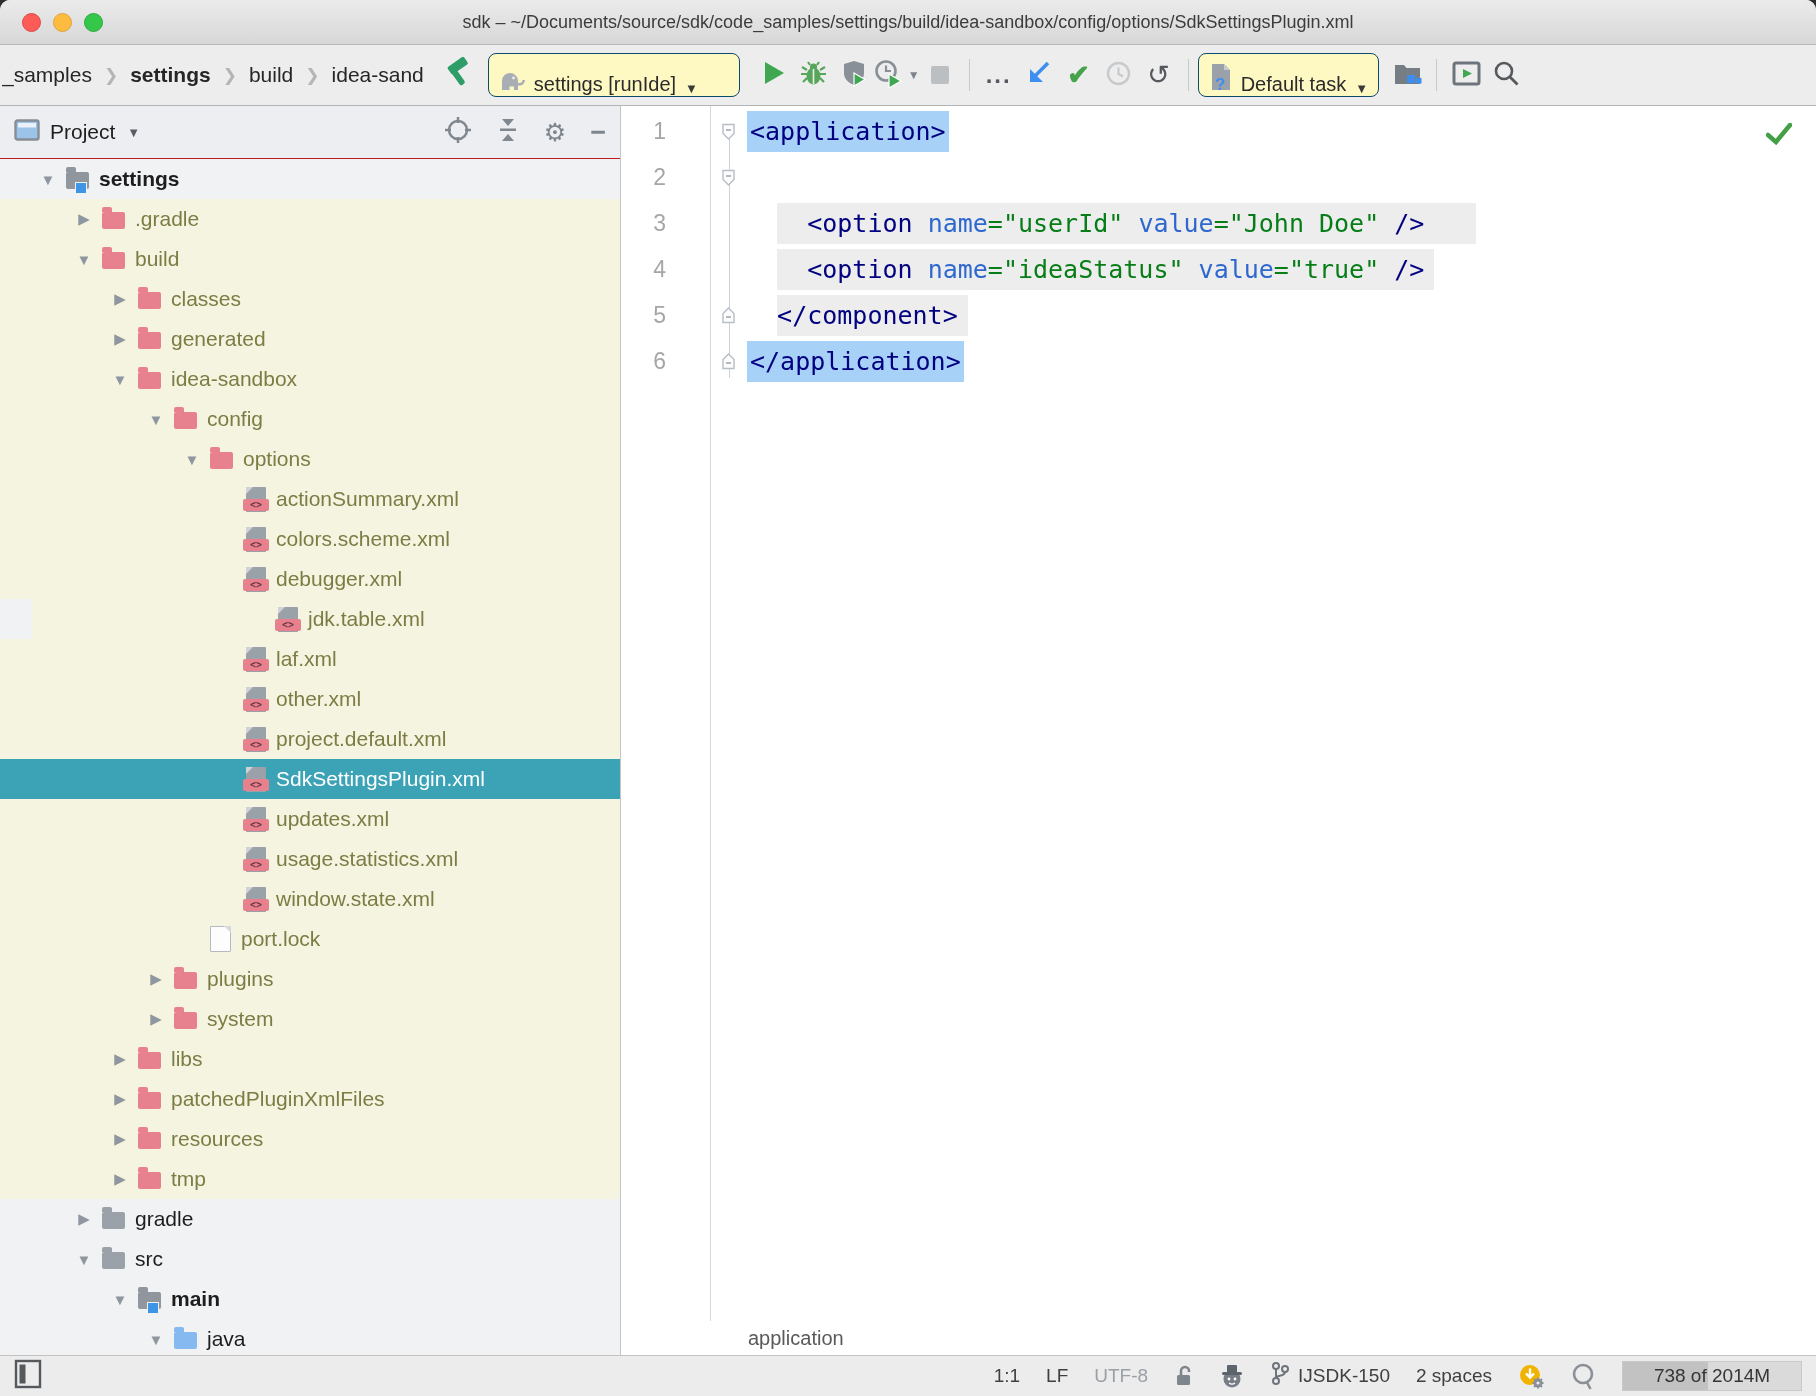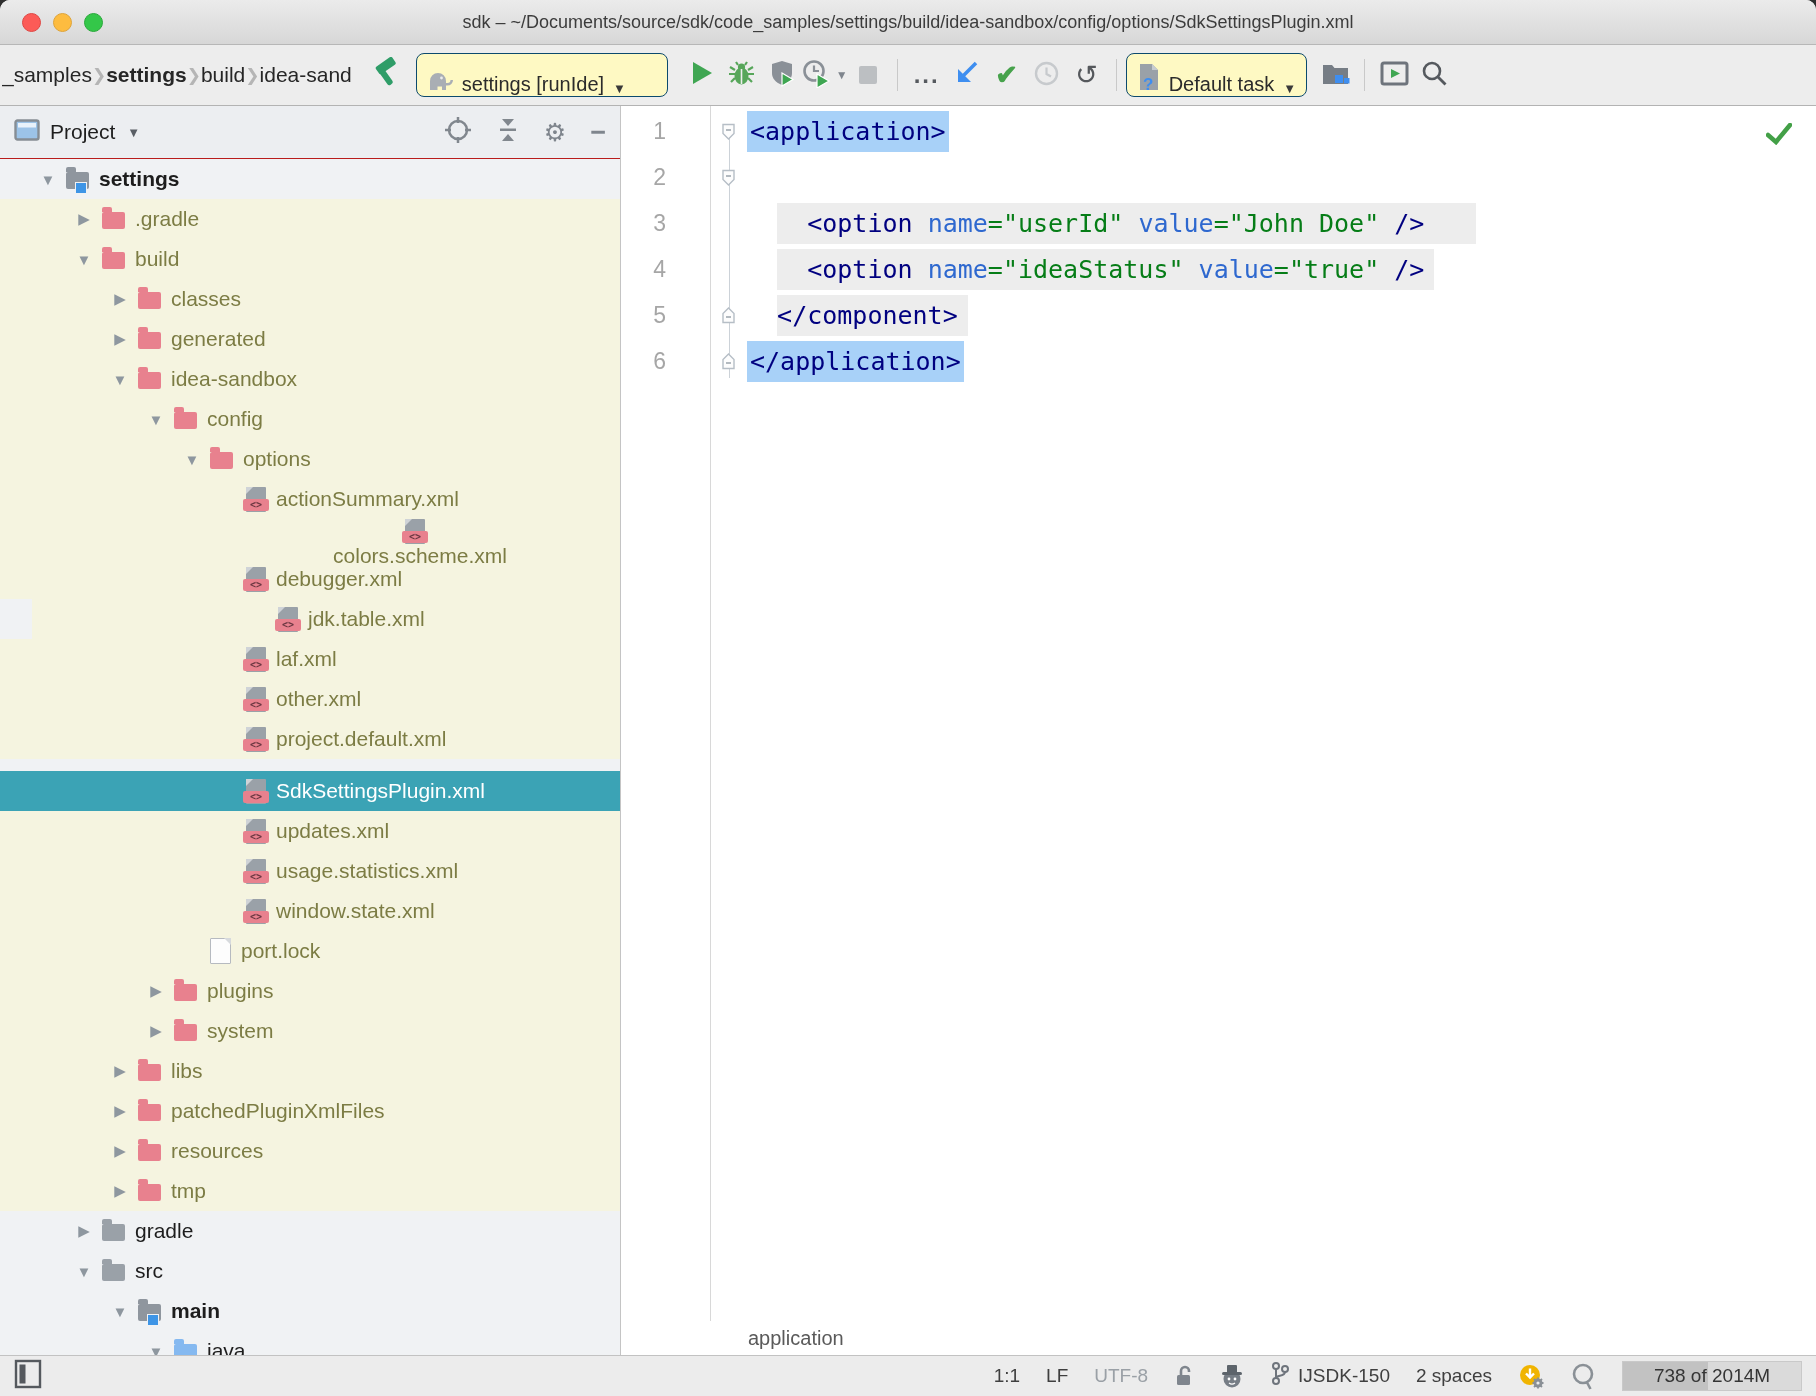--- a/index.html
+++ b/index.html
@@ -10,21 +10,21 @@
   .titlebar{height:44px;flex:none;background:linear-gradient(#ebebeb,#d7d7d7);border-bottom:1px solid #b7b7b7;position:relative;display:flex;align-items:center;justify-content:center;}
   .traffic{position:absolute;left:22px;top:13px;display:flex;gap:12px;}
   .tl{width:17px;height:17px;border-radius:50%;}
   .tl.red{background:#fc5b57;border:1px solid #df4744;}
   .tl.yel{background:#fdbc40;border:1px solid #dea43a;}
   .tl.grn{background:#34c749;border:1px solid #2aa93b;}
   .title-text{font-size:18px;color:#3c3c3c;}
 
   
   .toolbar{height:60px;flex:none;background:#ededed;border-bottom:1px solid #b3b3b3;display:flex;align-items:center;padding:0 12px 0 0;}
-  .crumbs{display:flex;align-items:center;font-size:21px;color:#262626;white-space:nowrap;overflow:hidden;margin-left:2px;}
+  .crumbs{display:flex;align-items:center;gap:12px;font-size:21px;color:#262626;white-space:nowrap;overflow:hidden;margin-left:2px;}
   .crumb-sep{color:#b5b5b5;font-size:17px;}
   .crumb.bold{font-weight:bold;}
   .tb-btn{height:44px;min-width:40px;display:flex;align-items:center;justify-content:center;border-radius:4px;flex:none;}
   .combo{height:42px;background:#fef9c3;border:1px solid #0c4a6e;border-radius:8px;display:flex;align-items:flex-end;gap:9px;padding:0 10px;font-size:20px;color:#2b2b2b;flex:none;}
   .combo .caret{font-size:13px;color:#3a3a3a;}
   .vsep{width:1px;height:32px;background:#c9c9c9;margin:0 9px;flex:none;}
   .dots{font-size:24px;color:#55595e;letter-spacing:2px;font-weight:bold;}
   .glyph-check{color:#46a24b;font-size:27px;font-weight:bold;}
   .glyph-undo{color:#55585c;font-size:27px;}
   .glyph-gear{color:#7f858d;font-size:25px;}
@@ -282,21 +282,21 @@
           <div class="trow zy" style="padding-left: 174px;">
             <span class="arrow">▼</span>
             <span class="i-folder f-pink"></span>
             <span class="tlabel olive">options</span>
           </div>
           <div class="trow zy" style="padding-left: 210px;">
             <span class="arrow"></span>
             <span class="i-xml"></span>
             <span class="tlabel olive">actionSummary.xml</span>
           </div>
-          <div class="trow zy" style="padding-left: 210px; flex-direction: column;">
+          <div class="trow zy" style="padding-left: 210px;">
             <span class="arrow"></span>
             <span class="i-xml"></span>
             <span class="tlabel olive">colors.scheme.xml</span>
           </div>
           <div class="trow zy" style="padding-left: 210px;">
             <span class="arrow"></span>
             <span class="i-xml"></span>
             <span class="tlabel olive">debugger.xml</span>
           </div>
           <div class="trow zy" style="padding-left: 210px; margin-left: 32px;">
@@ -312,21 +312,21 @@
           <div class="trow zy" style="padding-left: 210px;">
             <span class="arrow"></span>
             <span class="i-xml"></span>
             <span class="tlabel olive">other.xml</span>
           </div>
           <div class="trow zy" style="padding-left: 210px;">
             <span class="arrow"></span>
             <span class="i-xml"></span>
             <span class="tlabel olive">project.default.xml</span>
           </div>
-          <div class="trow zy sel" style="padding-left: 210px; margin-top: 12px;">
+          <div class="trow zy sel" style="padding-left: 210px;">
             <span class="arrow"></span>
             <span class="i-xml"></span>
             <span class="tlabel olive">SdkSettingsPlugin.xml</span>
           </div>
           <div class="trow zy" style="padding-left: 210px;">
             <span class="arrow"></span>
             <span class="i-xml"></span>
             <span class="tlabel olive">updates.xml</span>
           </div>
           <div class="trow zy" style="padding-left: 210px;">

